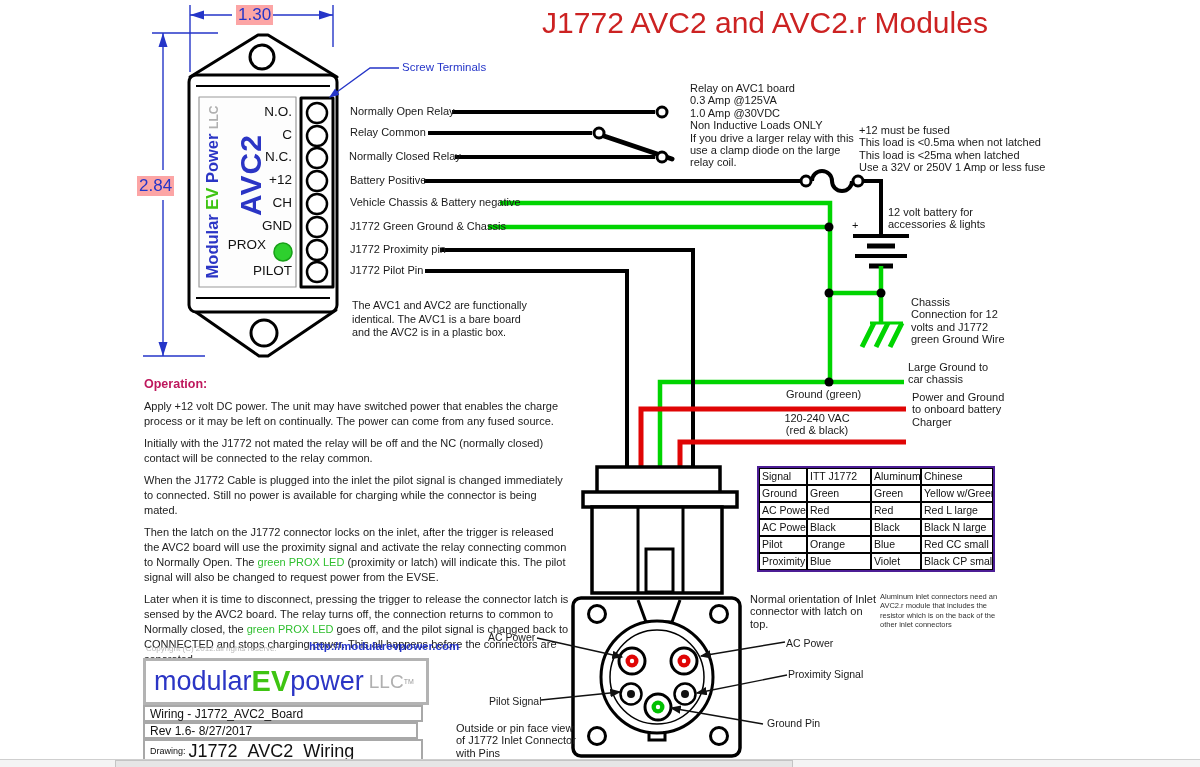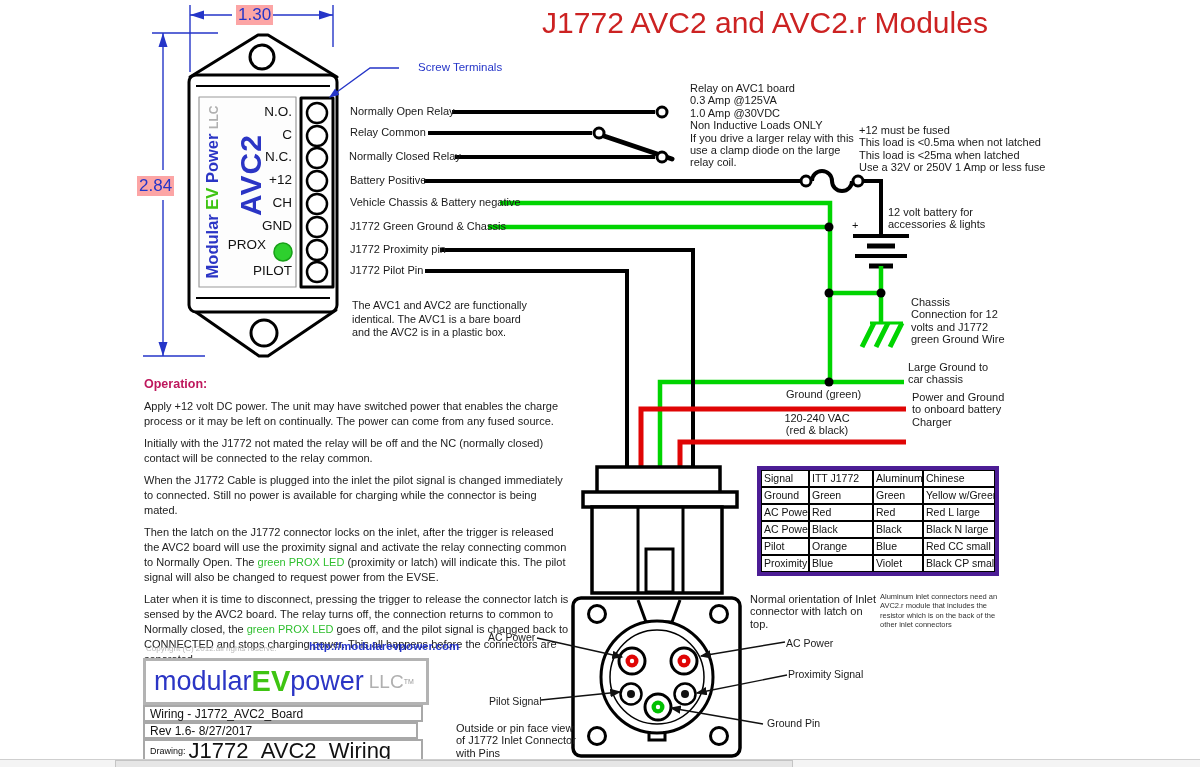--- a/index.html
+++ b/index.html
@@ -2,34 +2,34 @@
 <html><head>
 <meta charset="utf-8">
 <style>
   html,body{margin:0;padding:0;background:#ffffff;}
   #canvas{position:relative;width:1200px;height:767px;background:#ffffff;overflow:hidden;
           font-family:"Liberation Sans",sans-serif;color:#111;}
   .abs{position:absolute;}
   svg{position:absolute;left:0;top:0;}
   .lbl{position:absolute;font-size:11px;color:#1a1a1a;white-space:nowrap;}
   .note{position:absolute;font-size:11px;line-height:12.4px;color:#1a1a1a;white-space:pre-line;}
-  .blue{color:#2535c8;margin-left:16px;}
+  .blue{color:#2535c8;}
   .dimtxt{position:absolute;font-size:17px;color:#2535c8;background:#fca5a5;padding:0 2px;}
   .term{position:absolute;width:86px;left:206px;text-align:right;font-size:13.5px;color:#111;}
   .term.short{width:60px;}
   .brand{position:absolute;left:121px;top:181px;width:186px;height:22px;transform:rotate(-90deg);
          font-size:16.5px;font-weight:bold;white-space:nowrap;text-align:center;}
   .model{position:absolute;left:195px;top:158px;width:112px;height:34px;transform:rotate(-90deg);
          font-size:30px;font-weight:bold;color:#2b35c5;letter-spacing:1px;text-align:center;}
   #op{position:absolute;left:144px;top:377px;width:428px;color:#222;}
   #op h3{margin:0 0 8px 0;font-size:12.5px;color:#be185d;}
   #op p{margin:0 0 7px 0;font-size:11px;line-height:15px;}
   .grntxt{color:#2fbf2f;}
   #pin-table{position:absolute;left:757px;top:466px;display:grid;
-             grid-template-columns:48px 64px 50px 72px;border:4px solid #4c1d95;background:#14b8a6;gap:0;}
+             grid-template-columns:48px 64px 50px 72px;border:2px solid #4c1d95;background:#14b8a6;gap:0;}
   #pin-table .cell{background:#fff;border:1.5px solid #000;font-size:10.5px;line-height:13px;
                    padding:1px 2px;white-space:nowrap;overflow:hidden;height:13px;}
   .tbox{position:absolute;background:#fff;}
   .logo-box{left:143px;top:658px;width:272px;height:41px;border:3px solid #b3b3b3;
             display:flex;align-items:center;padding-left:8px;}
   .row-box{border:2px solid #a8a8a8;font-size:12px;display:flex;align-items:center;padding-left:5px;}
   .scroll-track{position:absolute;left:0;top:759px;width:1200px;height:8px;background:#f4f4f4;border-top:1px solid #cfcfcf;}
   .scroll-thumb{position:absolute;left:115px;top:760px;width:676px;height:6px;background:#e6e6e6;border:1px solid #c4c4c4;}
 </style>
 </head>
@@ -315,19 +315,19 @@
   <span style="font-size:27px;color:#2b35c5;">modular</span>
       <span style="font-size:29px;font-weight:bold;color:#3ec412;">EV</span>
       <span style="font-size:27px;color:#2b35c5;">power</span>
       <span style="font-size:19px;color:#b0b0b0;margin-left:5px;">LLC</span>
       <span style="font-size:7px;color:#999;vertical-align:top;">TM</span>
 </div>
 <div class="tbox row-box" style="left:143px;top:705px;width:271px;height:13px;">Wiring - J1772_AVC2_Board</div>
 <div class="tbox row-box" style="left:143px;top:722px;width:266px;height:13px;">Rev 1.6- 8/27/2017</div>
 <div class="tbox row-box" style="left:143px;top:739px;width:271px;height:20px;">
   <span style="font-size:9px;">Drawing:</span>
-  <span style="font-size:22px;margin-left:3px;">J1772_AVC2_Wiring</span>
+  <span style="font-size:18px;margin-left:3px;">J1772_AVC2_Wiring</span>
 </div>
 
 <div class="scroll-track"></div>
 <div class="scroll-thumb"></div>
 
 </div>
 
 </body></html>

